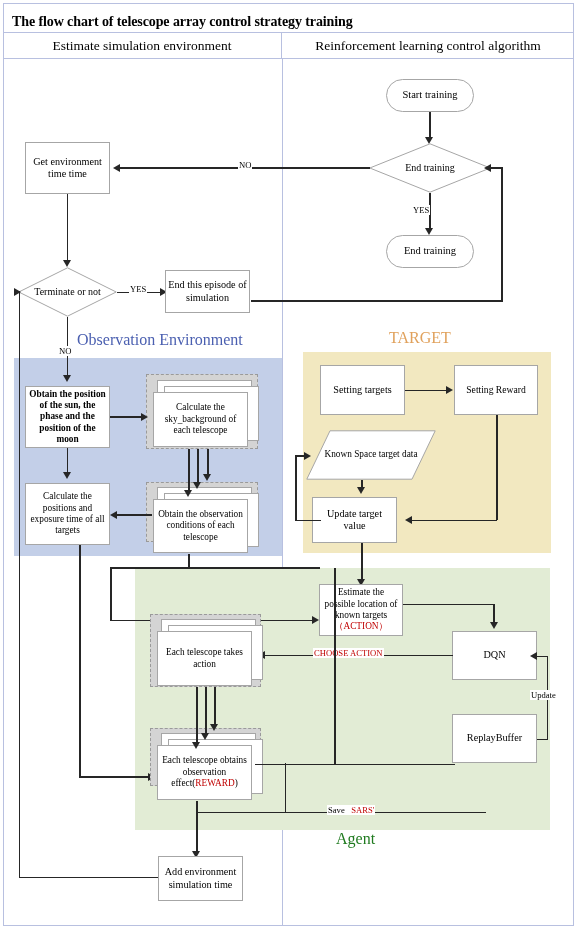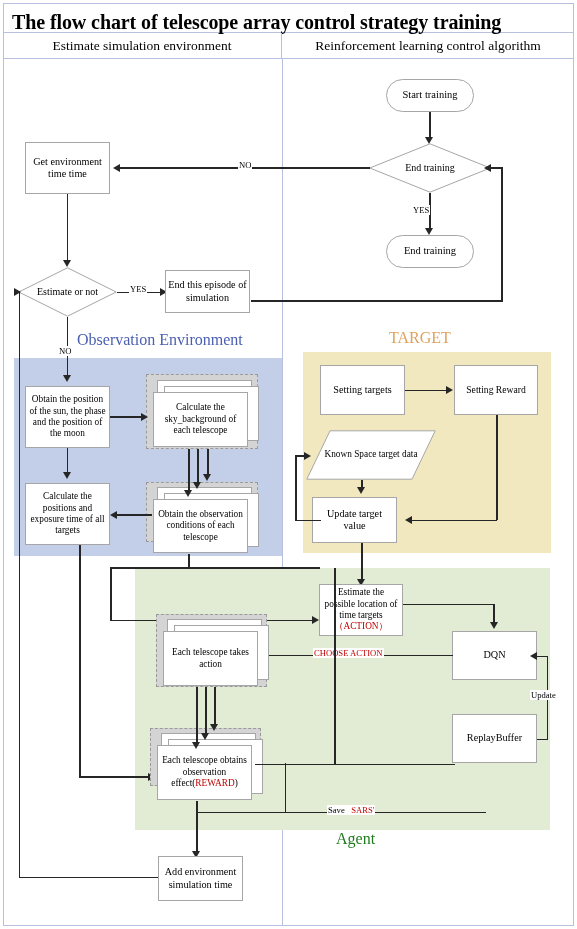--- a/index.html
+++ b/index.html
@@ -1,21 +1,21 @@
 <!DOCTYPE html>
 <html><head>
 <meta charset="utf-8">
 <style>
   html,body{margin:0;padding:0;background:#fff;}
   body{font-family:"Liberation Serif", serif;}
   #root{position:relative;width:577px;height:929px;background:#fff;overflow:hidden;}
 
   .outer-frame{position:absolute;left:3px;top:3px;width:571px;height:923px;border:1px solid #b8c0e0;box-sizing:border-box;}
   .title-bar{position:absolute;left:3px;top:3px;width:571px;height:30px;box-sizing:border-box;border-bottom:1px solid #b8c0e0;display:flex;align-items:center;}
-  .title-text{font-size:20px;font-weight:bold;padding-left:9px;color:#000;letter-spacing:-0.1px;margin-top:9px;}
+  .title-text{font-size:14px;font-weight:bold;padding-left:9px;color:#000;letter-spacing:-0.1px;margin-top:9px;}
   .col-head{position:absolute;top:33px;height:26px;box-sizing:border-box;border-bottom:1px solid #b8c0e0;display:flex;align-items:center;justify-content:center;}
   .col-head.left{left:3px;width:279px;border-right:1px solid #b8c0e0;}
   .col-head.right{left:282px;width:292px;}
   .col-head span{font-size:13.5px;color:#000;}
   .col-divider{position:absolute;left:282px;top:59px;width:1px;height:867px;background:#b8c0e0;}
 
   .zone{position:absolute;}
   .zone-label{position:absolute;font-size:16px;white-space:nowrap;}
 
   .node{position:absolute;box-sizing:border-box;background:#fff;border:1px solid #a6a6a6;
@@ -111,38 +111,38 @@
 
   <div class="node" style="left:25px;top:142px;width:85px;height:52px;font-size:10.2px;">Get environment time time</div>
 
   <div class="ln lnv" style="left:66.7px;top:194px;height:68px;"></div>
   <div class="arw d" style="left:62.9px;top:260px;"></div>
 
   <div class="diamond" style="left:18px;top:267px;width:99px;height:50px;">
     <svg class="dshape" viewBox="0 0 99 50" preserveAspectRatio="none">
       <polygon points="49.5,0.8 98.2,25 49.5,49.2 0.8,25" fill="#ffffff" stroke="#a6a6a6" stroke-width="1"></polygon>
     </svg>
-    <div class="dtext">Estimate or not</div>
+    <div class="dtext">Terminate or not</div>
   </div>
 
   <div class="ln lnh" style="left:117px;top:291.5px;width:45px;"></div>
   <div class="arw r" style="left:160px;top:288px;"></div>
   <div class="elabel" style="left:129px;top:284px;">YES</div>
 
   <div class="node plain11" style="left:165px;top:270px;width:85px;height:43px;">End this episode of simulation</div>
 
   <div class="ln lnv" style="left:66.7px;top:317px;height:60px;"></div>
   <div class="arw d" style="left:62.9px;top:375px;"></div>
   <div class="elabel" style="left:58px;top:346px;">NO</div>
 
   <div class="ln lnv" style="left:18.5px;top:291px;height:587px;"></div>
   <div class="arw r" style="left:14px;top:288px;"></div>
   <div class="ln lnh" style="left:18.5px;top:876.5px;width:140px;"></div>
 
-  <div class="node" style="left:25px;top:386px;width:85px;height:62px;">Obtain the position of the sun, the phase and the position of the moon</div>
+  <div class="node" style="left:25px;top:386px;width:85px;height:62px;font-weight:bold;">Obtain the position of the sun, the phase and the position of the moon</div>
 
   <div class="stack" style="left:146px;top:374px;width:112px;height:75px;">
     <div class="sh1" style="left:10px;top:5px;width:95px;height:55px;"></div>
     <div class="sh2" style="left:17px;top:11px;width:95px;height:55px;"></div>
     <div class="sfront" style="left:6px;top:17px;width:95px;height:55px;">Calculate the sky_background of each telescope</div>
   </div>
 
   <div class="node" style="left:25px;top:483px;width:85px;height:62px;">Calculate the positions and exposure time  of all targets</div>
 
   <div class="stack" style="left:146px;top:482px;width:112px;height:60px;">
@@ -201,42 +201,42 @@
 
   <div class="ln lnh" style="left:295px;top:519.5px;width:26px;"></div>
   <div class="ln lnv" style="left:295px;top:455px;height:66px;"></div>
   <div class="ln lnh" style="left:295px;top:455px;width:12px;"></div>
   <div class="arw r" style="left:304px;top:451.5px;"></div>
 
   <div class="ln lnv" style="left:361px;top:543px;height:38px;"></div>
   <div class="arw d" style="left:357.2px;top:579px;"></div>
 
   <div class="node" style="left:319px;top:584px;width:84px;height:52px;flex-direction:column;">
-    <span>Estimate the possible location of time targets</span>
+    <span>Estimate the possible location of known targets</span>
     <span class="red">（ACTION）</span>
   </div>
 
   <div class="node plain11" style="left:452px;top:631px;width:85px;height:49px;">DQN</div>
   <div class="node plain11" style="left:452px;top:714px;width:85px;height:49px;">ReplayBuffer</div>
 
   <div class="ln lnh" style="left:403px;top:603.5px;width:92px;"></div>
   <div class="ln lnv" style="left:493.4px;top:603.5px;height:21px;"></div>
   <div class="arw d" style="left:489.6px;top:622px;"></div>
 
   <div class="ln lnh" style="left:265px;top:654.5px;width:188px;"></div>
   <div class="arw l" style="left:258px;top:651px;"></div>
   <div class="elabel red" style="left:313px;top:648px;">CHOOSE    ACTION</div>
 
   <div class="ln lnh" style="left:537px;top:738.5px;width:11px;"></div>
   <div class="ln lnv" style="left:546.5px;top:656px;height:83px;"></div>
   <div class="ln lnh" style="left:537px;top:655.5px;width:11px;"></div>
   <div class="arw l" style="left:530px;top:652px;"></div>
   <div class="elabel" style="left:530px;top:690px;">Update</div>
 
-  <div class="stack" style="left:156px;top:614px;width:111px;height:73px;">
+  <div class="stack" style="left:150px;top:614px;width:111px;height:73px;">
     <div class="sh1" style="left:10px;top:4px;width:95px;height:55px;"></div>
     <div class="sh2" style="left:17px;top:10px;width:95px;height:55px;"></div>
     <div class="sfront" style="left:6px;top:16px;width:95px;height:55px;">Each telescope takes action</div>
   </div>
 
   <div class="stack" style="left:150px;top:728px;width:111px;height:58px;">
     <div class="sh1" style="left:10px;top:4px;width:95px;height:55px;"></div>
     <div class="sh2" style="left:17px;top:10px;width:95px;height:55px;"></div>
     <div class="sfront" style="left:6px;top:16px;width:95px;height:55px;">
       <span>

